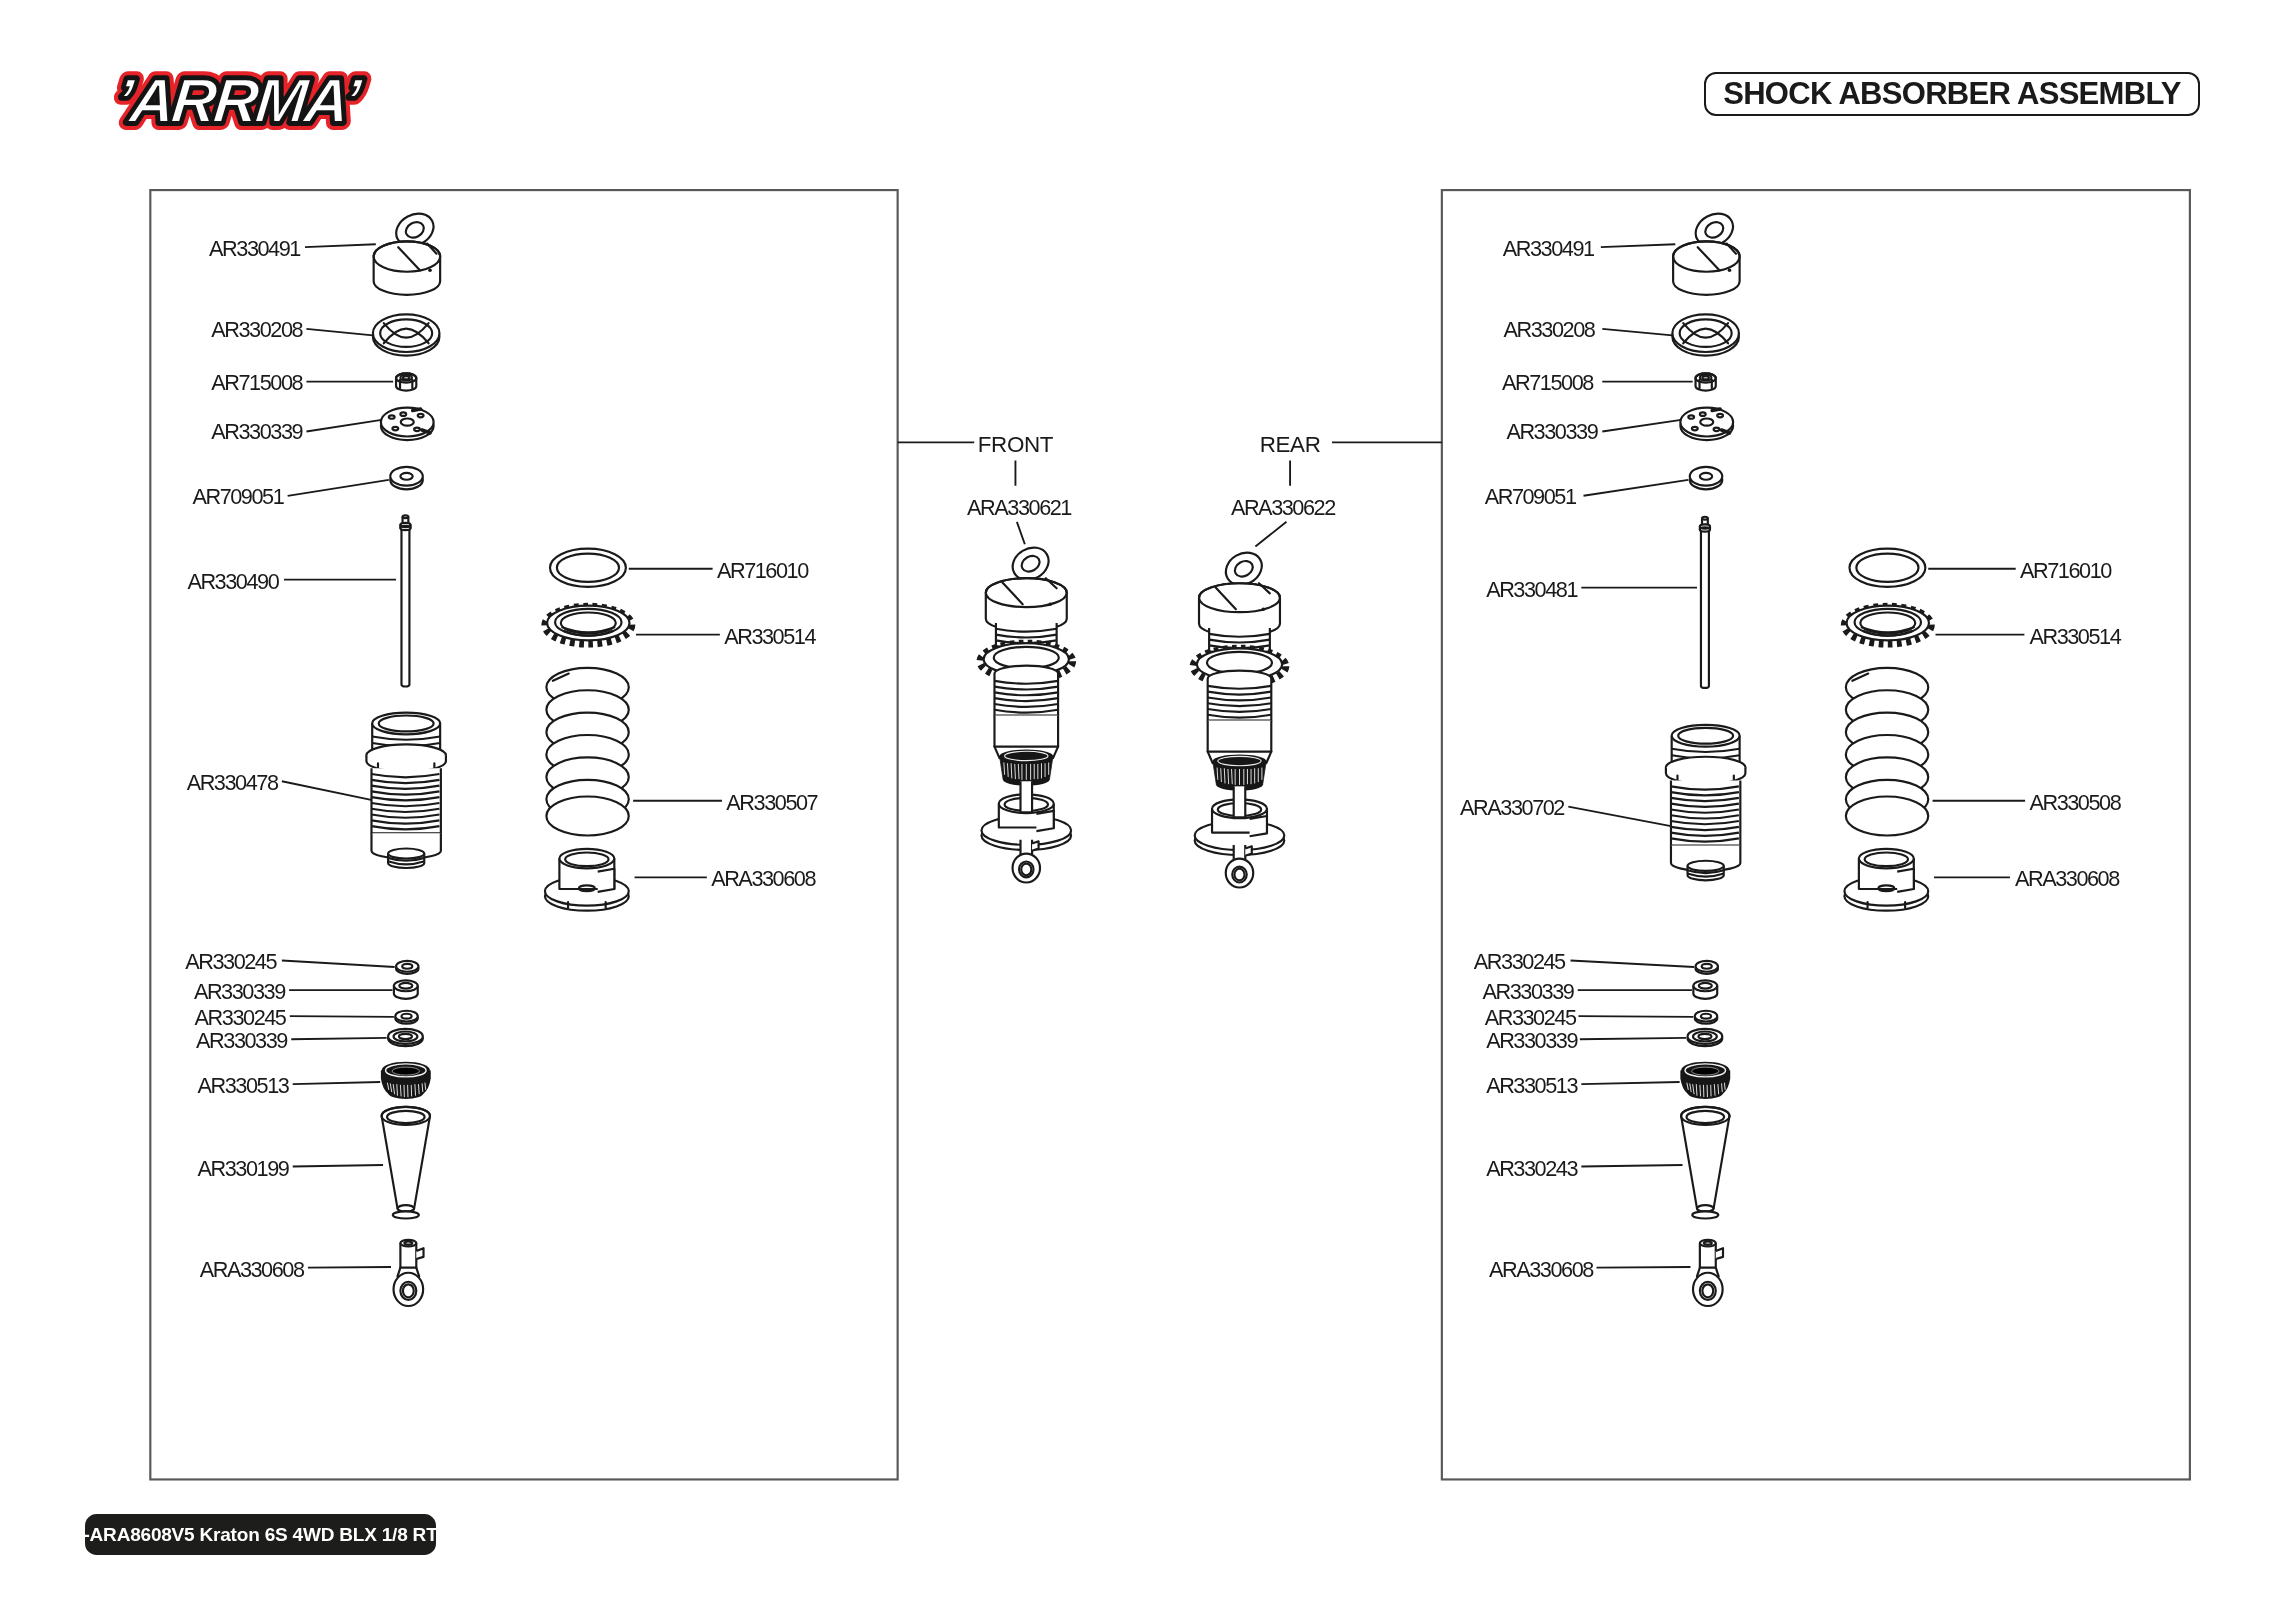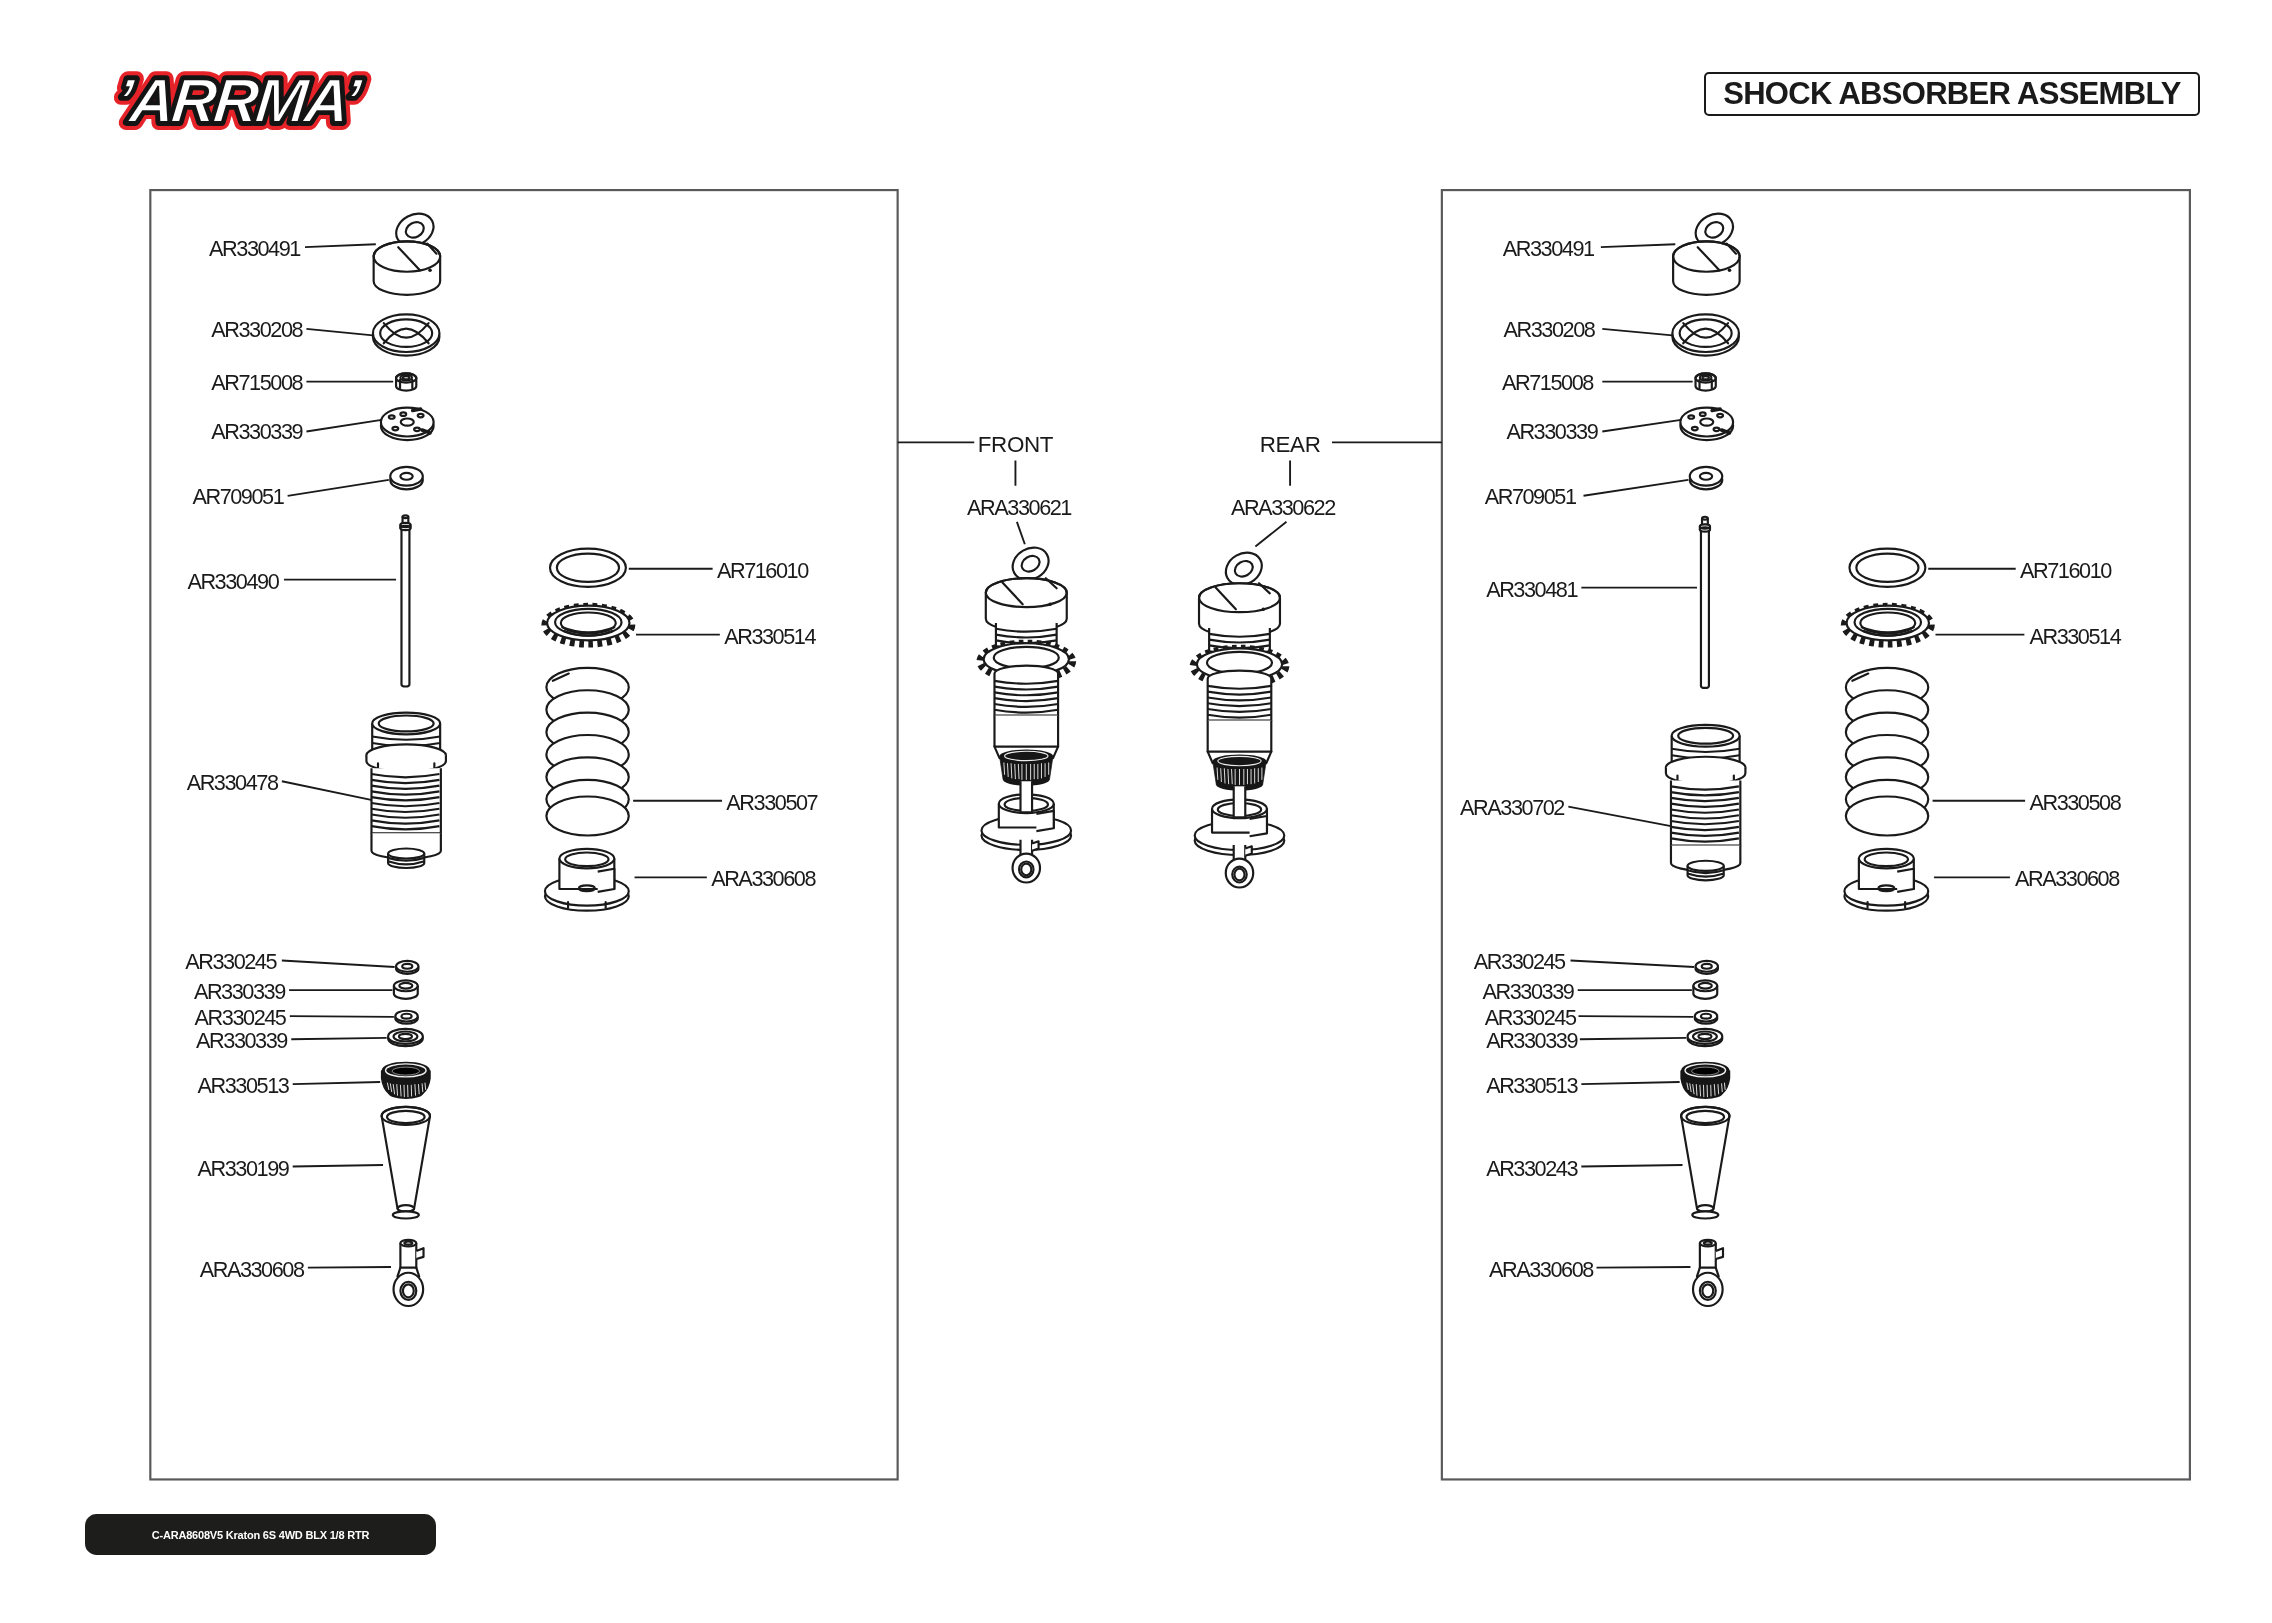--- a/index.html
+++ b/index.html
@@ -8,25 +8,25 @@
   .diagram { position:absolute; left:0; top:0; }
   
   .wh { fill:#fff; stroke:#1a1a1a; stroke-width:3; stroke-linejoin:round; }
   .ln { fill:none; stroke:#1a1a1a; stroke-width:3; stroke-linejoin:round; stroke-linecap:round; }
   .leader { fill:none; stroke:#1a1a1a; stroke-width:2.6; }
   .panel { fill:none; stroke:#59595b; stroke-width:3; }
   .lbl  { font-family:"Liberation Sans", sans-serif; font-size:30px; letter-spacing:-2px; fill:#1a1a1a; }
   .lblc { font-family:"Liberation Sans", sans-serif; font-size:31px; letter-spacing:-0.5px; fill:#1a1a1a; }
   .logo-wrap { position:absolute; left:79px; top:61px; }
   .title-box { position:absolute; left:1704px; top:72px; width:492px; height:40px;
-               border:2.9px solid #1a1a1a; border-radius:5px; display:flex; align-items:center; justify-content:center; }
+               border:2.9px solid #1a1a1a; border-radius:12px; display:flex; align-items:center; justify-content:center; }
   .title-box span { font-size:31px; font-weight:bold; letter-spacing:-0.7px; white-space:nowrap; }
   .badge { position:absolute; left:85px; top:1514px; width:351px; height:41px; background:#1d1d1b;
            border-radius:11.6px; display:flex; align-items:center; justify-content:center; }
-  .badge span { color:#fff; font-size:11px; font-weight:bold; letter-spacing:-0.2px; white-space:nowrap; }
+  .badge span { color:#fff; font-size:19px; font-weight:bold; letter-spacing:-0.2px; white-space:nowrap; }
   .logo-t { font-family:"Liberation Sans", sans-serif; font-weight:bold; font-style:italic; font-size:86px; letter-spacing:-4px; }
 </style>
 </head>
 <body>
 
 <div class="page">
 
   <div class="logo-wrap">
     <svg width="311" height="83" viewBox="0 0 430 115">
       <g transform="translate(215 84) skewX(-6)">

